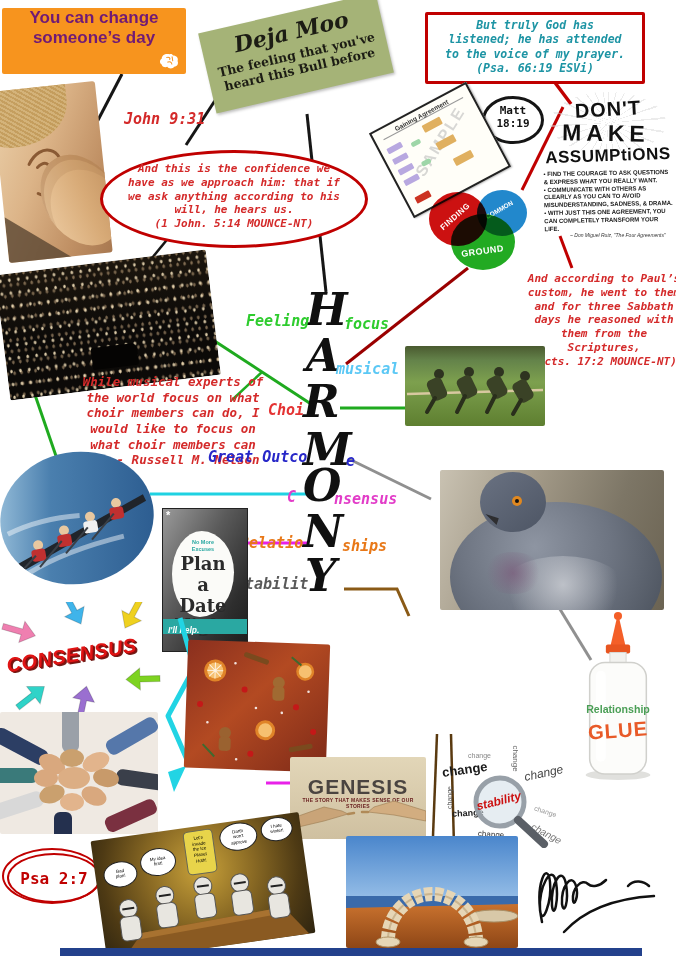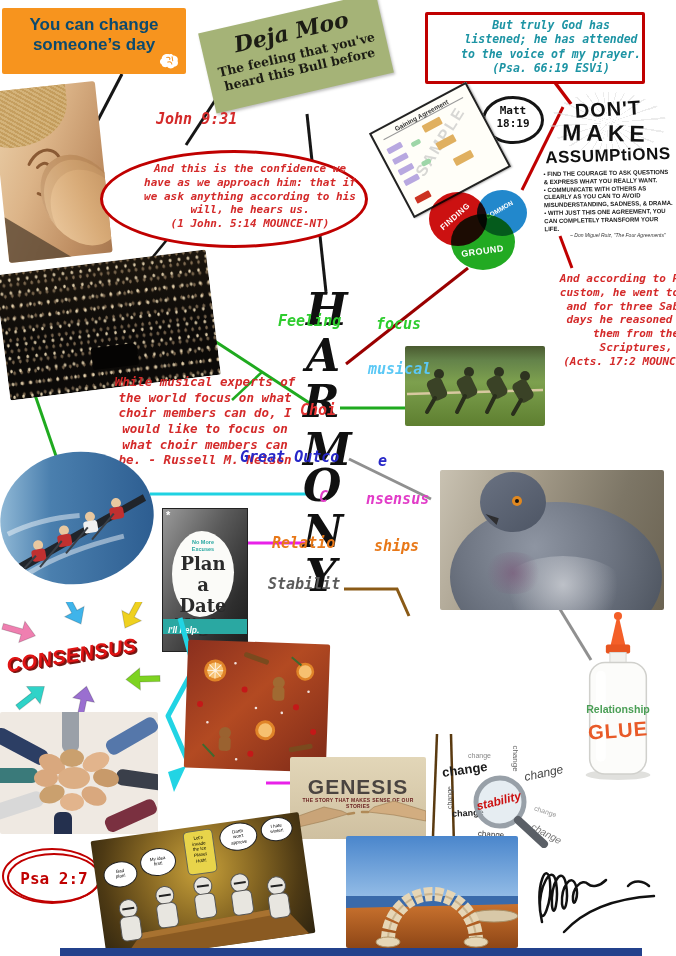--- a/index.html
+++ b/index.html
@@ -1,21 +1,21 @@
 <!DOCTYPE html>
 <html><head>
 <meta charset="utf-8">
 <style>
   html,body{margin:0;padding:0;background:#fff;}
   #poster{position:relative;width:676px;height:956px;background:#ffffff;overflow:hidden;
           font-family:"Liberation Sans","DejaVu Sans",sans-serif;}
   .abs{position:absolute;}
   .pre{white-space:pre-line;}
   .ctr{text-align:center;}
-  .mono{font-family:"DejaVu Sans Mono","Liberation Mono",monospace;font-weight:bold;font-style:italic;padding-left:32px;}
+  .mono{font-family:"DejaVu Sans Mono","Liberation Mono",monospace;font-weight:bold;font-style:italic;}
   .monoU{font-family:"DejaVu Sans Mono","Liberation Mono",monospace;font-weight:bold;}
   .serif{font-family:"DejaVu Serif","Liberation Serif",serif;}
   .redtxt{color:#d42a2a;}
   .versebox{border:3px solid #c00000;background:#fff;border-radius:2px;}
   .hletter{font-family:"DejaVu Serif","Liberation Serif",serif;font-weight:bold;font-style:italic;
            font-size:44px;line-height:1;color:#101010;}
   .hword{font-size:15px;line-height:1;}
   .cw{position:absolute;font-family:"Liberation Sans",sans-serif;color:#222;}
   svg{display:block;}
 </style>
@@ -43,21 +43,21 @@
     <line x1="222" y1="652" x2="242" y2="676" stroke="#e821e8" stroke-width="3"></line>
     <line x1="266" y1="783" x2="300" y2="783" stroke="#e821e8" stroke-width="3"></line>
     <line x1="349" y1="459" x2="431" y2="499" stroke="#909090" stroke-width="3"></line>
     <line x1="558" y1="606" x2="591" y2="660" stroke="#909090" stroke-width="3"></line>
     <polyline points="344,589 397,589 409,616" fill="none" stroke="#8a5a16" stroke-width="3"></polyline>
     <line x1="437" y1="734" x2="433" y2="836" stroke="#5a3a10" stroke-width="2.5"></line>
     <line x1="451" y1="734" x2="454" y2="846" stroke="#5a3a10" stroke-width="2.5"></line>
   </svg>
 
   <div class="abs" style="left:2px;top:8px;width:184px;height:66px;background:#F7941E;border-radius:2px;">
-    <div class="pre ctr" style="color:#0c4a6e;font-weight:bold;font-size:17px;line-height:1.15;padding-top:7px;">You can change
+    <div class="pre ctr" style="color:#701a75;font-weight:bold;font-size:17px;line-height:1.15;">You can change
 someone’s day</div>
     <svg class="abs" style="right:7px;bottom:5px;" width="21" height="17" viewBox="0 0 18 15">
       <path d="M10,2 C6,1 3,3 3,6 C1,7 1,10 3,11 C3,13 6,14 8,13 C9,15 13,15 14,13 C17,13 18,10 17,8 C18,5 16,3 13,3 C12,1.5 11,1.5 10,2 Z" fill="#fff"></path>
       <path d="M7,5 C9,4 11,5 10,7 M8,9 C10,8 12,9 12,11 M12,4 C13,6 12,7 13,8" stroke="#F7941E" stroke-width="0.9" fill="none"></path>
     </svg>
   </div>
 
   <div class="abs" style="left:205px;top:12px;width:182px;height:82px;background:#A5B377;transform:rotate(-13deg);box-shadow:1px 2px 3px rgba(0,0,0,.25);">
     <div class="serif ctr" style="font-size:22px;font-weight:bold;font-style:italic;color:#1c1c14;padding-top:6px;">Deja Moo</div>
     <div class="serif ctr pre" style="font-size:12.5px;font-weight:bold;color:#1c1c14;line-height:1.2;margin-top:3px;">The feeling that you've

